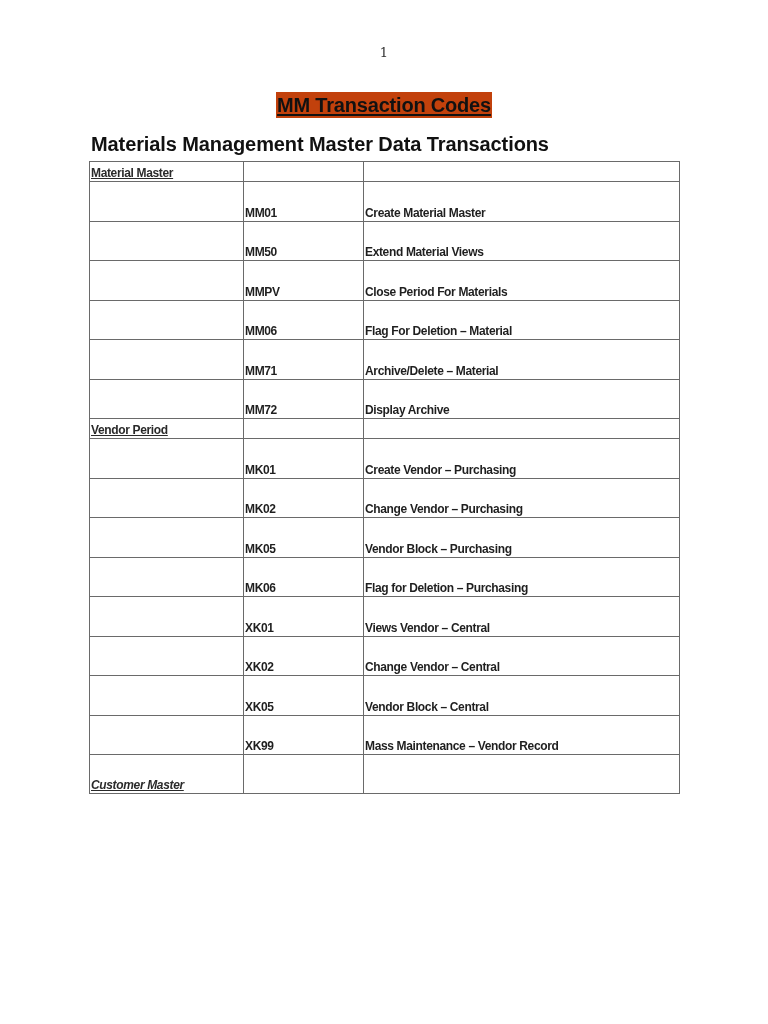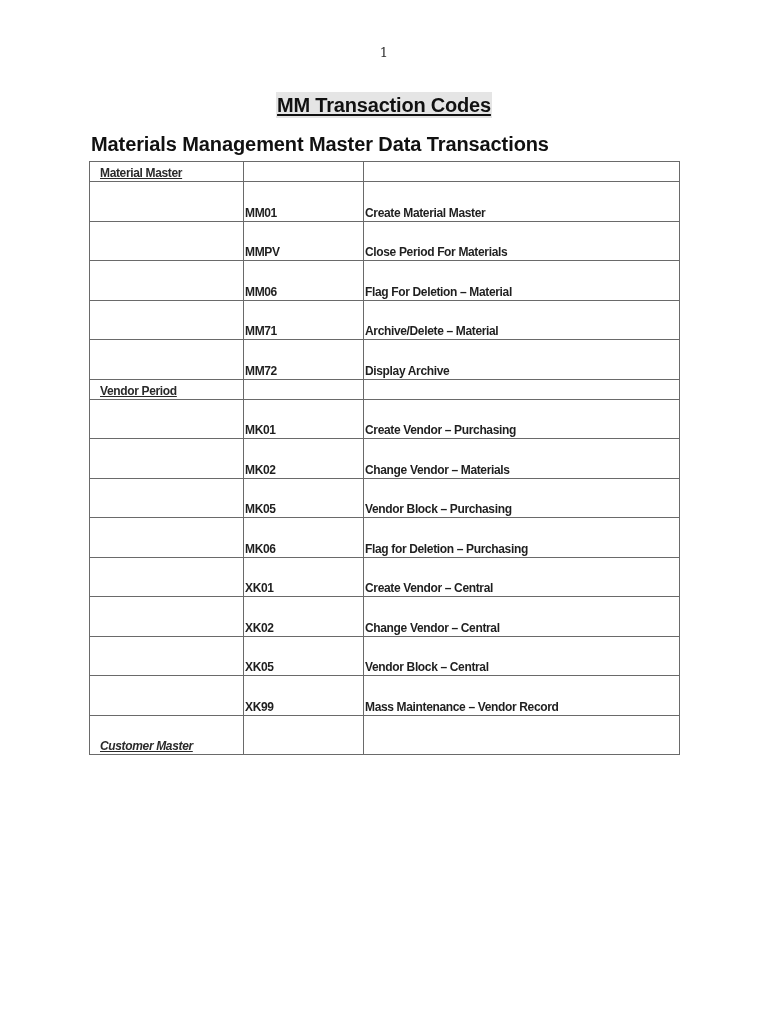--- a/index.html
+++ b/index.html
@@ -27,21 +27,21 @@
     }
     .doc-title-wrap {
       position: absolute;
       top: 92px;
       left: 0;
       width: 768px;
       text-align: center;
     }
     .doc-title {
       display: inline-block;
-      background: #e5e5e5;
+      background: #c2410c;
       font-weight: bold;
       font-size: 20px;
       line-height: 26px;
       padding: 0 1px;
       text-decoration: underline;
       text-decoration-thickness: 2px;
       text-underline-offset: 2px;
       color: #111;
       letter-spacing: -0.2px;
     }
@@ -80,21 +80,20 @@
     table.tx-table col.c1 { width: 154px; }
     table.tx-table col.c2 { width: 120px; }
     table.tx-table col.c3 { width: 316px; }
     tr.group-row td { height: 18px; }
     tr.data-row td { height: 37.5px; margin-left: 46px; }
     tr.group-row.tall td { height: 37px; font-style: italic; }
     tr.short-row td { height: 17px; }
     .group-label {
       text-decoration: underline;
       color: #2a2a2a;
-      padding-left: 9px;
     }
     .desc { color: #262626; }
     .code { color: #151515; }
   </style>
 </head>
 <body>
 
 <div class="page-number">1</div>
 
 <div class="doc-title-wrap">
@@ -116,20 +115,25 @@
       <td></td>
       <td></td>
     </tr>
     <tr class="data-row">
       <td></td>
       <td class="code">MM01</td>
       <td class="desc">Create Material Master</td>
     </tr>
     <tr class="data-row">
       <td></td>
+      <td class="code">MM50</td>
+      <td class="desc">Extend Material Views</td>
+    </tr>
+    <tr class="data-row">
+      <td></td>
       <td class="code">MMPV</td>
       <td class="desc">Close Period For Materials</td>
     </tr>
     <tr class="data-row">
       <td></td>
       <td class="code">MM06</td>
       <td class="desc">Flag For Deletion – Material</td>
     </tr>
     <tr class="data-row">
       <td></td>
@@ -148,36 +152,36 @@
       <td></td>
     </tr>
     <tr class="data-row">
       <td></td>
       <td class="code">MK01</td>
       <td class="desc">Create Vendor – Purchasing</td>
     </tr>
     <tr class="data-row">
       <td></td>
       <td class="code">MK02</td>
-      <td class="desc">Change Vendor – Materials</td>
+      <td class="desc">Change Vendor – Purchasing</td>
     </tr>
     <tr class="data-row">
       <td></td>
       <td class="code">MK05</td>
       <td class="desc">Vendor Block – Purchasing</td>
     </tr>
     <tr class="data-row">
       <td></td>
       <td class="code">MK06</td>
       <td class="desc">Flag for Deletion – Purchasing</td>
     </tr>
     <tr class="data-row">
       <td></td>
       <td class="code">XK01</td>
-      <td class="desc">Create Vendor – Central</td>
+      <td class="desc">Views Vendor – Central</td>
     </tr>
     <tr class="data-row">
       <td></td>
       <td class="code">XK02</td>
       <td class="desc">Change Vendor – Central</td>
     </tr>
     <tr class="data-row">
       <td></td>
       <td class="code">XK05</td>
       <td class="desc">Vendor Block – Central</td>

